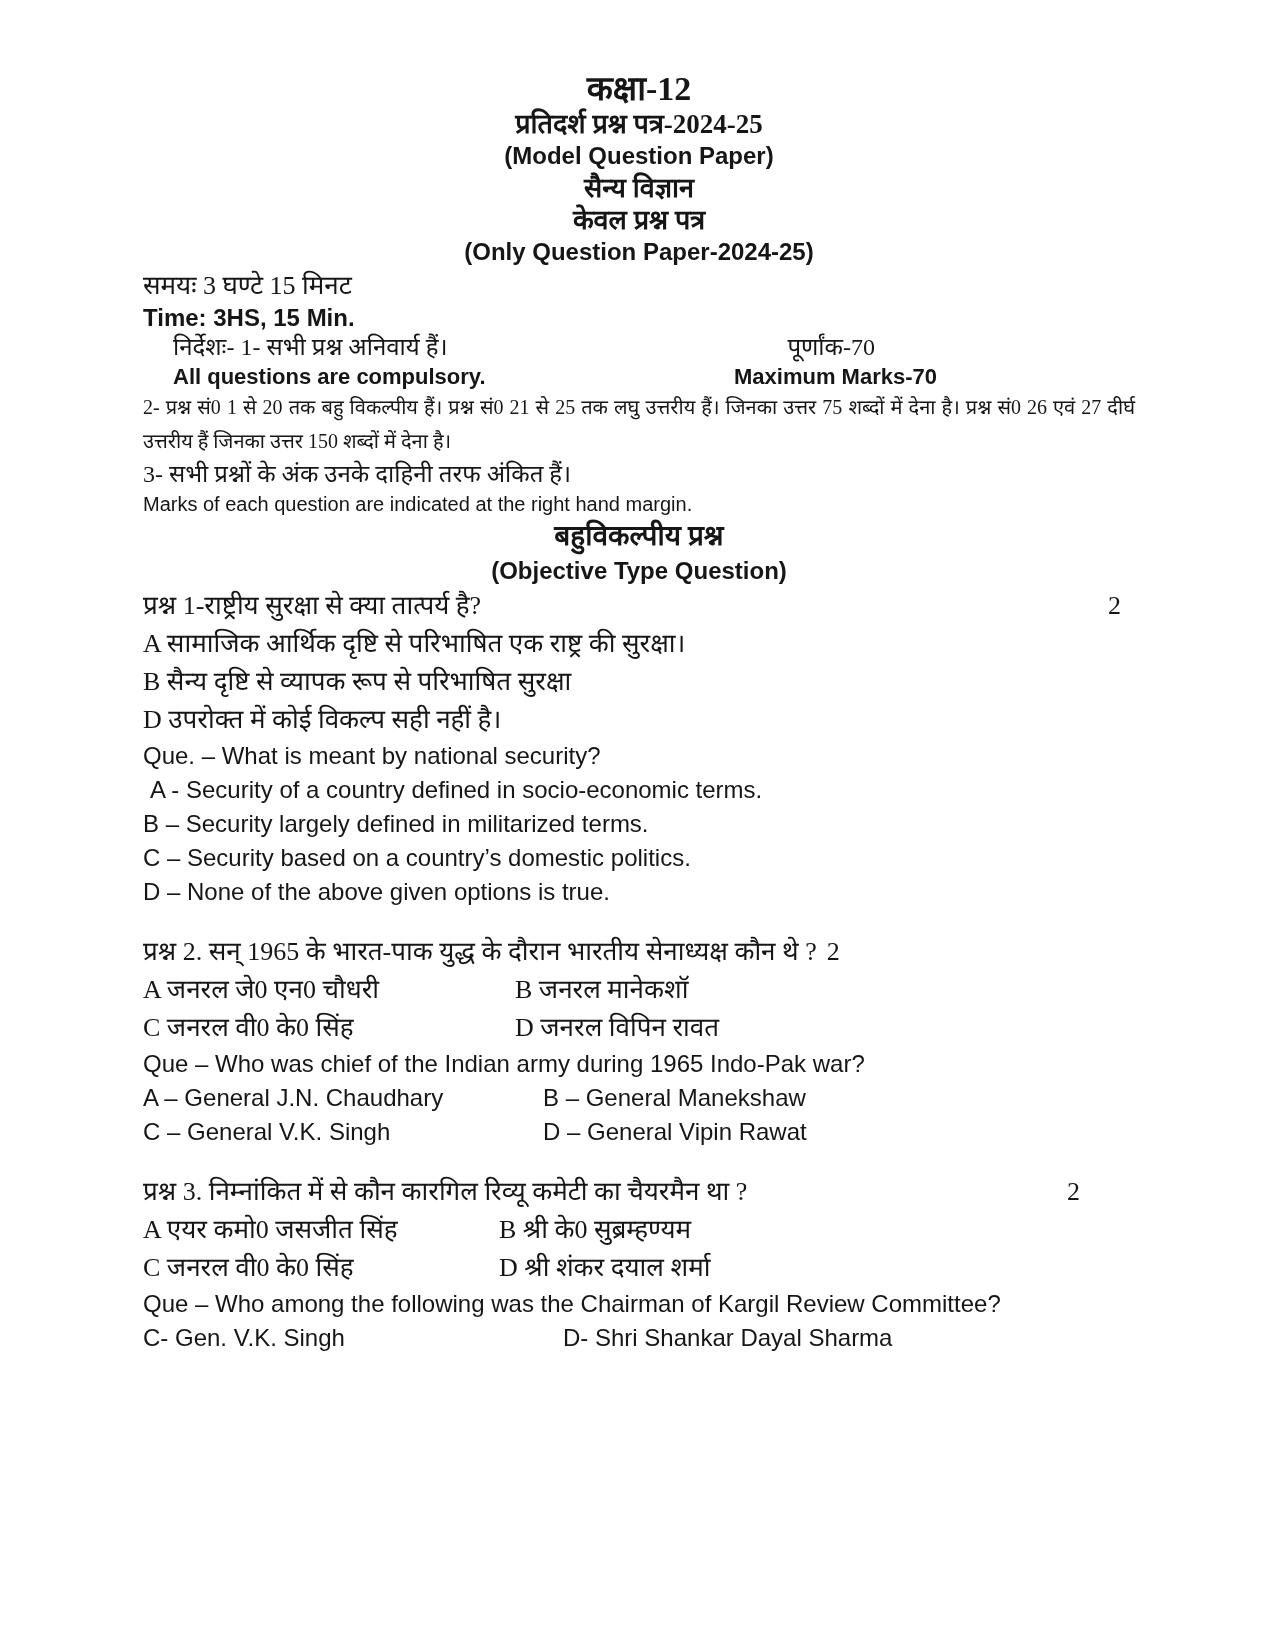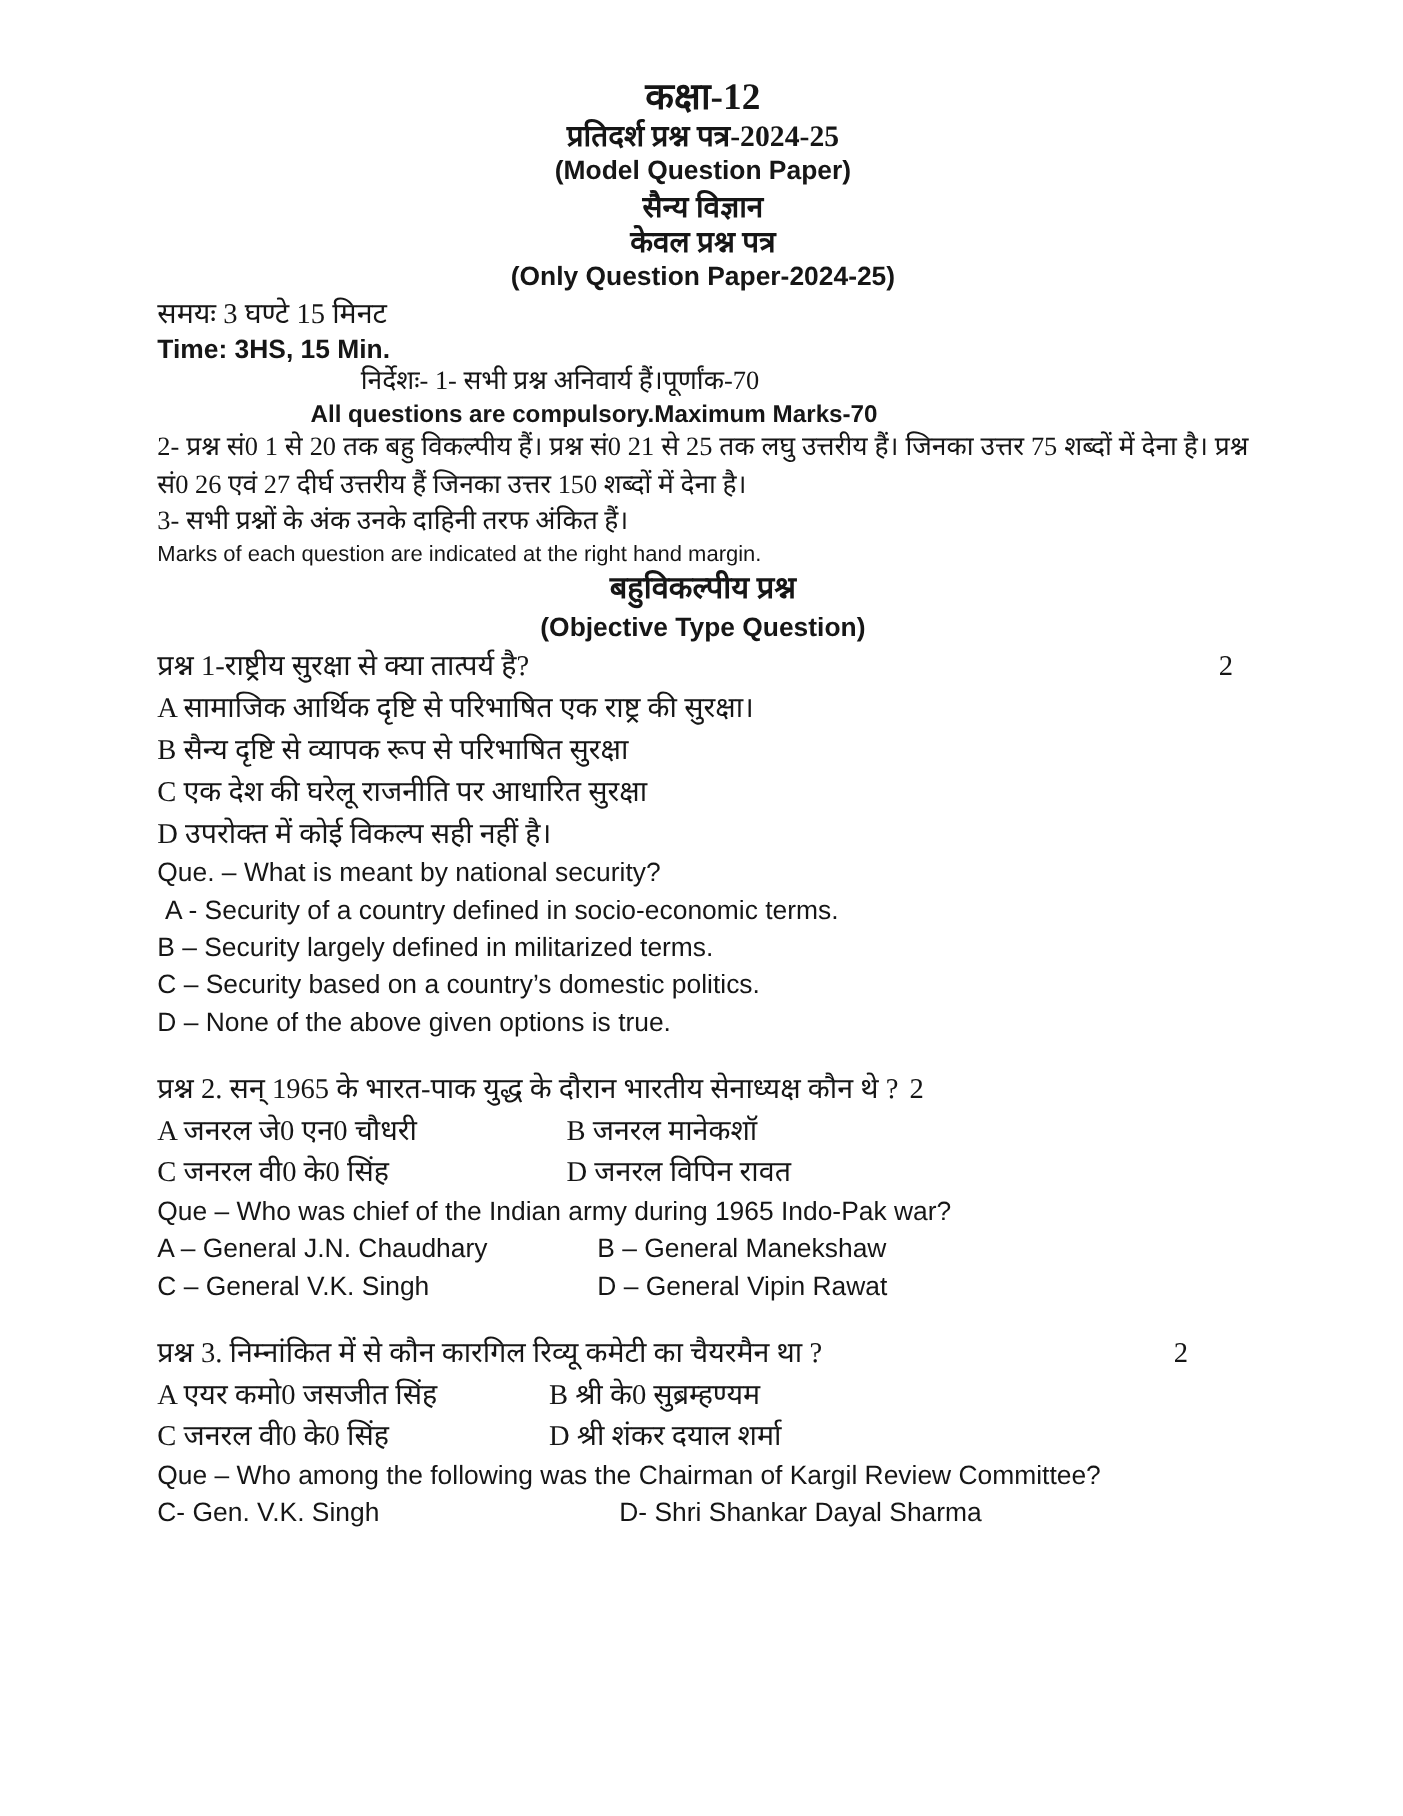--- a/index.html
+++ b/index.html
@@ -20,26 +20,26 @@
   .center { text-align: center; }
 
   
   .h-class { font-size: 34px; line-height: 38px; }
   .h-hi    { font-size: 27px; line-height: 32px; }
   .h-en    { font-size: 24px; line-height: 32px; }
 
   
   .time-hi { font-size: 26px; line-height: 36px; }
   .time-en { font-size: 24px; line-height: 28px; font-weight: 700; }
-  .meta-row { display: flex; justify-content: center; }
+  .meta-row { display: flex; justify-content: space-between; margin-left: 30px; }
   .row-hi  { font-size: 24px; line-height: 31px; }
   .row-en  { font-size: 22px; line-height: 27px; font-weight: 700; }
   .right-hi { padding-right: 260px; }
   .right-en { padding-right: 198px; }
-  .para-hi { font-size: 24px; line-height: 34px; text-align: justify; }
+  .para-hi { font-size: 20px; line-height: 34px; text-align: justify; }
   .para-en { font-size: 23px; line-height: 33px; text-align: justify; }
   .inst3-hi { font-size: 24px; line-height: 33px; }
   .inst3-en { font-size: 20px; line-height: 26px; }
 
   
   .sec-hi { font-size: 28px; line-height: 38px; font-weight: 700; text-align: center; }
   .sec-en { font-size: 24px; line-height: 32px; font-weight: 700; text-align: center; }
 
   
   .q-block { margin-top: 0; }
@@ -96,21 +96,20 @@
     <div class="en sec-en">(Objective Type Question)</div>
   </section>
 
   <section class="q-block">
     <div class="q-head q-line-hi">
       <span class="hi">प्रश्न  1-राष्ट्रीय  सुरक्षा  से  क्या  तात्पर्य  है?</span>
       <span class="hi marks marks-q1">2</span>
     </div>
     <div class="hi q-line-hi">A सामाजिक  आर्थिक  दृष्टि  से  परिभाषित  एक  राष्ट्र  की  सुरक्षा।</div>
     <div class="hi q-line-hi">B  सैन्य  दृष्टि  से  व्यापक  रूप  से  परिभाषित  सुरक्षा</div>
-    <div class="hi q-line-hi">C  एक  देश  की  घरेलू  राजनीति  पर  आधारित  सुरक्षा</div>
     <div class="hi q-line-hi">D  उपरोक्त  में  कोई  विकल्प  सही  नहीं  है।</div>
     <div class="en q-line-en">Que. – What is meant by national security?</div>
     <div class="en q-line-en indent">A - Security of a country defined in socio-economic terms.</div>
     <div class="en q-line-en">B – Security largely defined in militarized terms.</div>
     <div class="en q-line-en">C – Security based on a country’s domestic politics.</div>
     <div class="en q-line-en">D – None of the above given options is true.</div>
   </section>
 
   <section class="q-block gap">
     <div class="hi q-line-hi">

